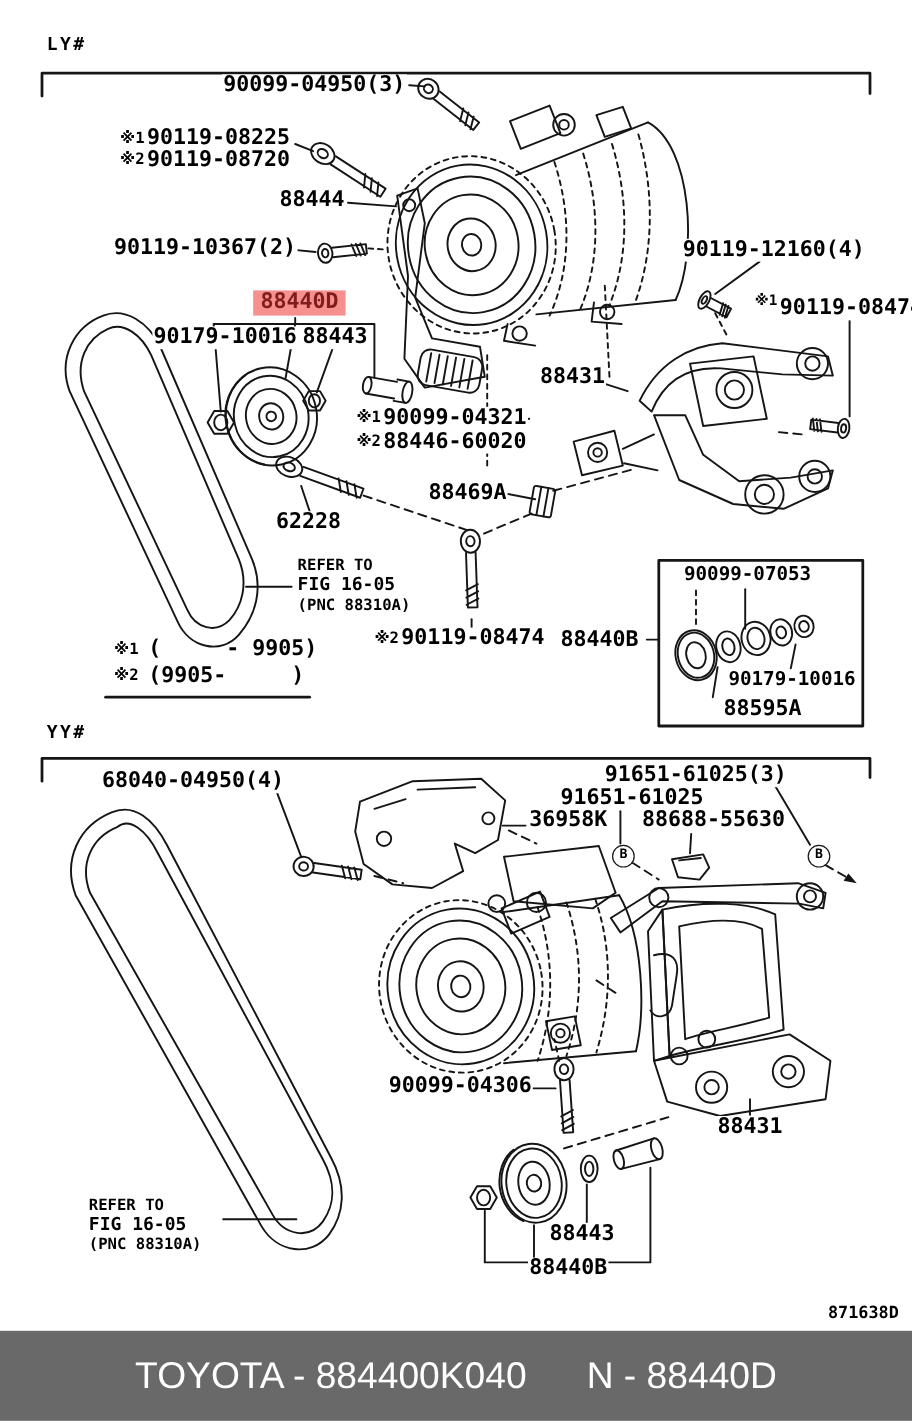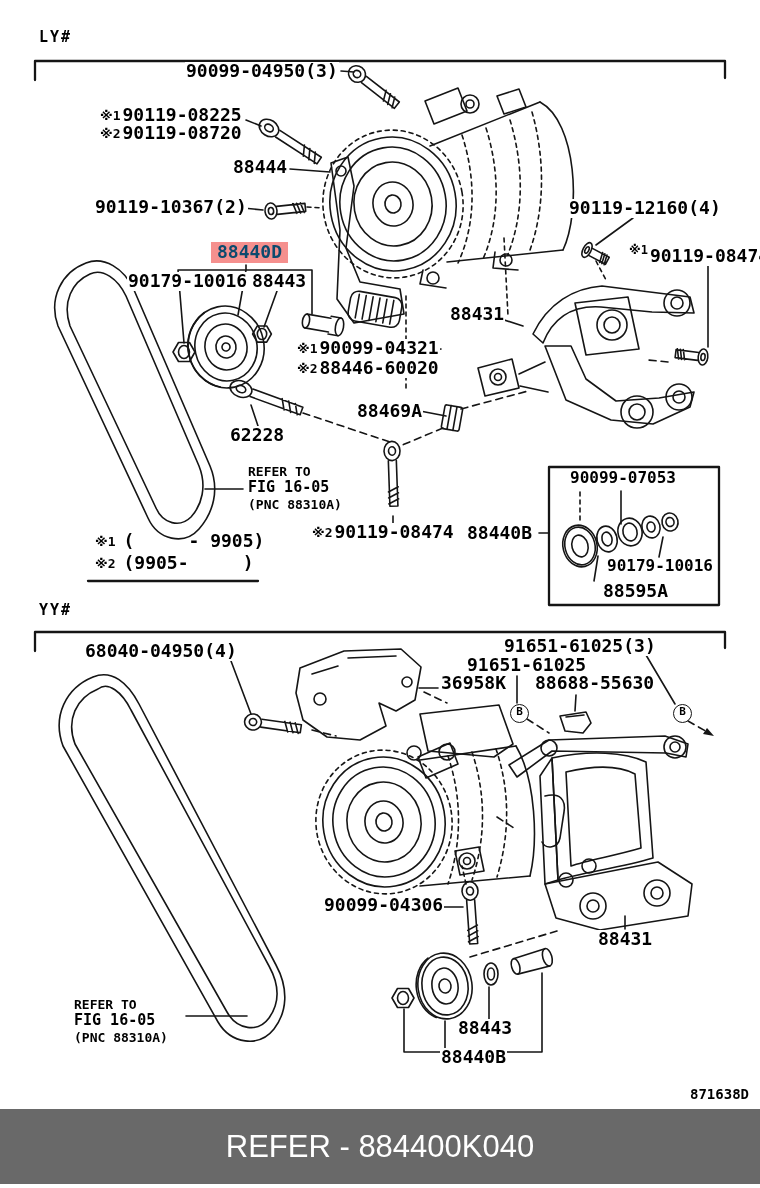--- a/index.html
+++ b/index.html
@@ -11,21 +11,21 @@
     {fill:none;stroke:#151515;stroke-width:1.6;stroke-linecap:round;stroke-linejoin:round;}
   svg.art .thick{stroke-width:2.3;}
   svg.art .dash{stroke-dasharray:7 5;}
   svg.art .dash2{stroke-dasharray:4 4;}
   svg.art .fill{fill:#151515;stroke:none;}
   #labels{position:absolute;left:0;top:0;width:760px;height:916px;z-index:2;pointer-events:none;}
   .lbl{position:absolute;font-weight:bold;font-size:18px;line-height:1.05;color:#000;
        white-space:pre;background:#fff;padding:0 1px;pointer-events:auto;}
   .lbl .pfx{font-size:13px;margin-right:2px;position:relative;top:-1px;}
   .lbl.up .pfx{vertical-align:7px;font-size:12px;}
-  .lbl.hl{background:#f5908e;color:#0c4a6e;padding:1px 6px;}
+  .lbl.hl{background:#f5908e;color:#7f1d1d;padding:1px 6px;}
   .lbl.md{font-size:16px;}
   .lbl.tag{font-size:15px;letter-spacing:2px;}
   .lbl.note{background:transparent;}
   .lbl.note .pfx{margin-right:8px;}
   .lbl.code{font-size:14px;background:transparent;}
   .lbl.cb{width:17px;height:17px;border:1.7px solid #151515;border-radius:50%;
           font-size:11px;line-height:14px;text-align:center;padding:0;background:#fff;}
   .lbl.ref{font-size:13px;line-height:1.18;background:#fff;}
   .lbl.ref .l2{font-size:15px;}
   .footer{position:absolute;left:0;top:1109px;width:760px;height:75px;z-index:3;
@@ -342,16 +342,17 @@
       <div class="lbl" style="left: 597px; top: 930px;">88431</div>
       <div class="lbl" style="left: 457px; top: 1019px;">88443</div>
       <div class="lbl" style="left: 440px; top: 1048px;">88440B</div>
       <div class="lbl ref" style="left: 73px; top: 997px;"><div>REFER TO</div><div class="l2">FIG 16-05</div><div>(PNC 88310A)</div></div>
       <div class="lbl cb" style="left: 510px; top: 704px;">B</div>
       <div class="lbl cb" style="left: 673px; top: 704px;">B</div>
       <div class="lbl code" style="left: 689px; top: 1087px;">871638D</div>
     </div>
 
 <div class="footer" style="background:#696969">
-  <span>REFER - 884400K040</span>
+  <span>TOYOTA - 884400K040</span>
+  <span>N - 88440D</span>
 </div>
 
 </div>
 
 </body></html>

